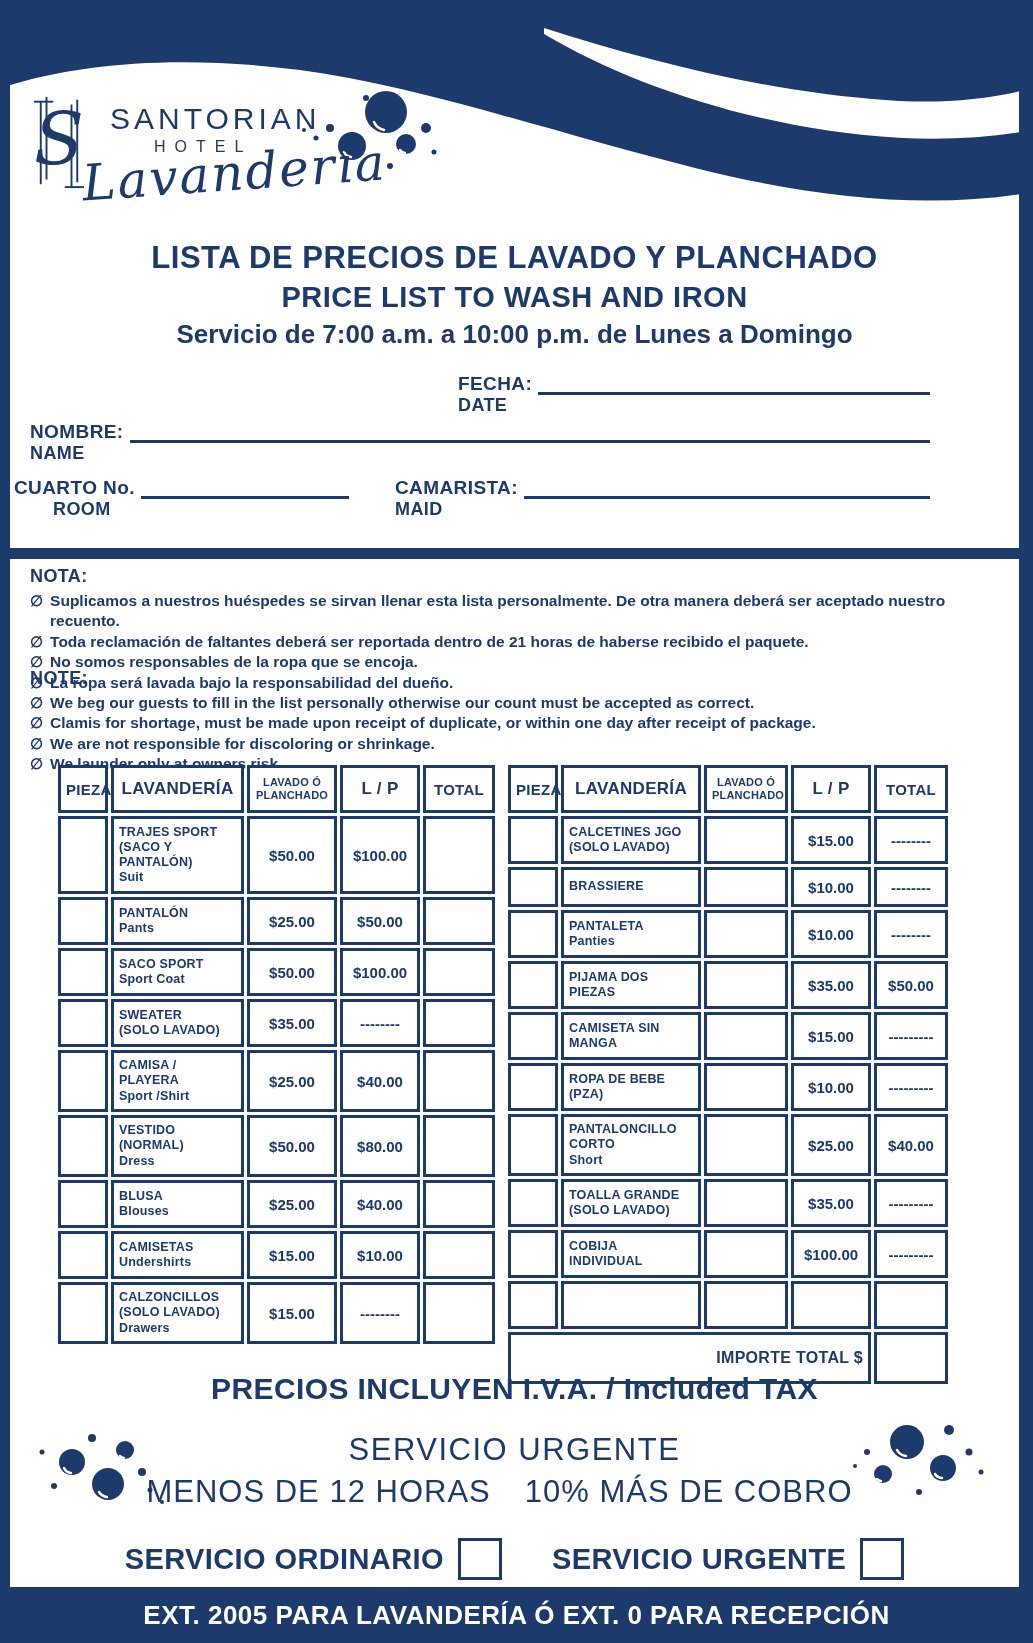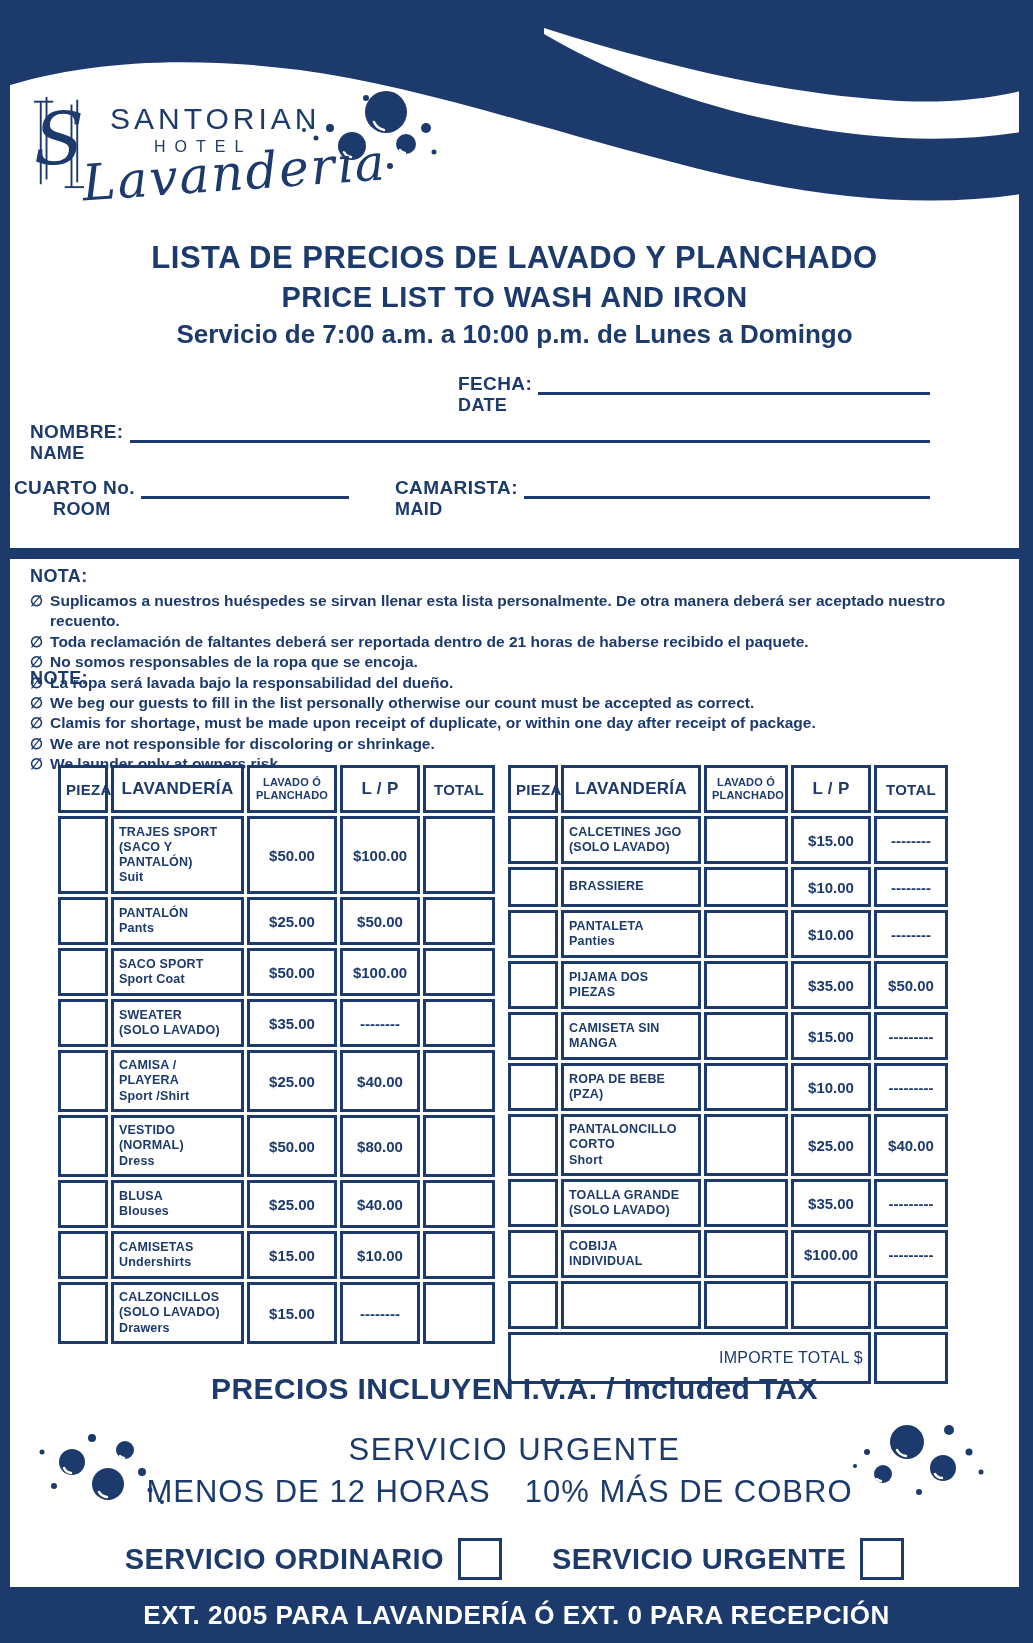--- a/index.html
+++ b/index.html
@@ -61,21 +61,21 @@
     border:3px solid var(--navy);background:#fff;vertical-align:middle;padding:2px 5px;
   }
   .price-table th{font-weight:800;text-align:center;font-size:17px;height:38px;letter-spacing:.3px;}
   .price-table th.h-small{font-size:11px;line-height:1.2;letter-spacing:.2px;}
   .pre{white-space:pre-line;}
   .c-item{font-size:12.5px;font-weight:700;text-align:left;line-height:1.22;letter-spacing:.2px;padding-left:8px;}
   .c-price{font-size:15px;font-weight:700;text-align:center;}
   .c-pieza,.c-total{text-align:center;font-size:15px;font-weight:700;}
   .row2 td{height:38px;} .row3 td{height:52px;} .row4 td{height:68px;} .row1 td{height:30px;}
   .rowE td{height:38px;}
-  .importe{font-size:16px;font-weight:400;text-align:right;padding-right:12px;height:42px;letter-spacing:.3px;}
+  .importe{font-size:16px;font-weight:700;text-align:right;padding-right:12px;height:42px;letter-spacing:.3px;}
 
   
   .tax-line{position:absolute;left:10px;top:1372px;width:1009px;text-align:center;
     font-size:30px;font-weight:800;letter-spacing:.4px;}
   .urgent-head{position:absolute;left:10px;top:1432px;width:1009px;text-align:center;
     font-size:31px;font-weight:400;letter-spacing:1.5px;}
   .urgent-detail{position:absolute;left:10px;top:1474px;width:979px;text-align:center;
     font-size:31px;font-weight:400;letter-spacing:1px;}
   .urgent-detail .gap{display:inline-block;width:34px;}
   .svc-row{position:absolute;left:10px;top:1538px;width:1009px;display:flex;

